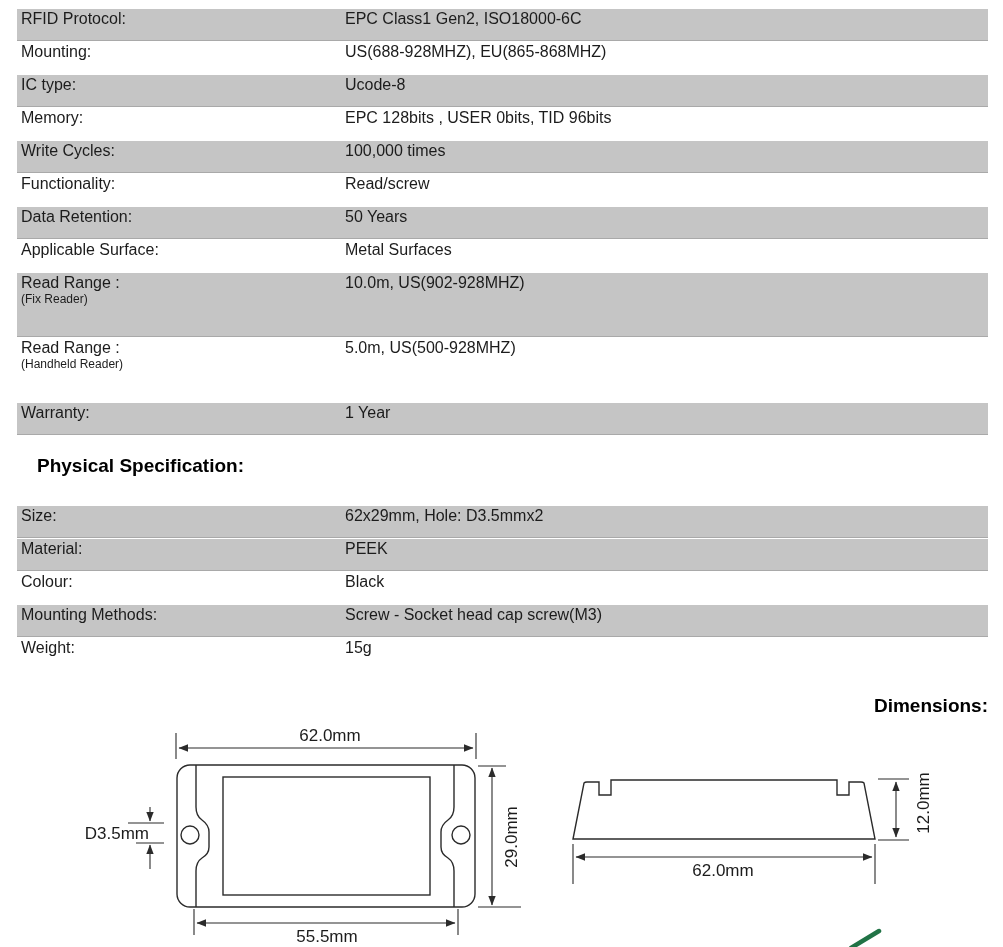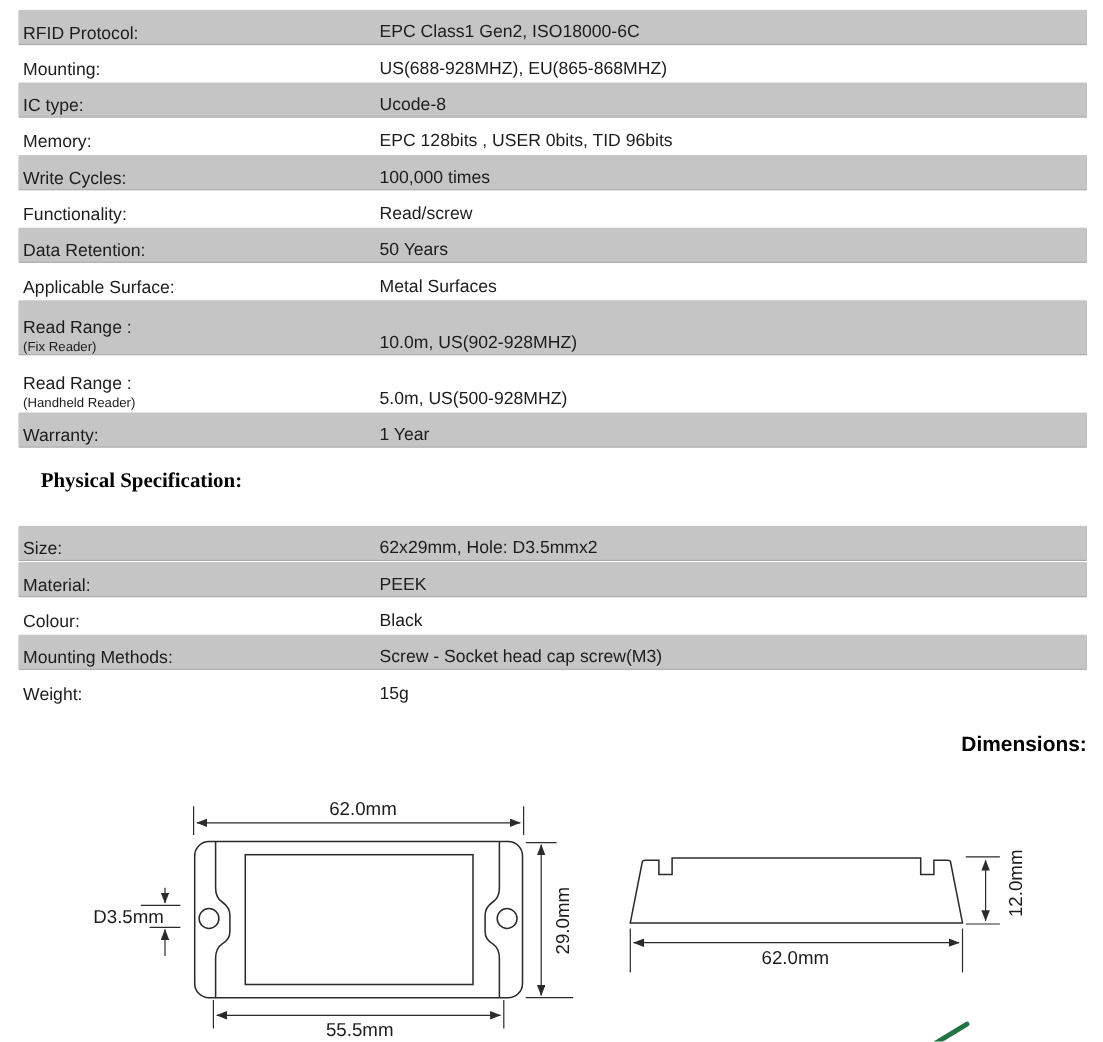--- a/index.html
+++ b/index.html
@@ -2,30 +2,30 @@
 <html><head>
 <meta charset="utf-8">
 <style>
   html,body{margin:0;padding:0;}
   body{
     width:1003px;height:947px;position:relative;overflow:hidden;
     background:#ffffff;color:#1c1c1c;
     font-family:"Liberation Sans",sans-serif;
   }
   .tables{margin:0 15px 0 17px;width:971px;padding-top:9px;}
-  .row{display:flex;align-items:flex-end;height:31px;margin-bottom:2px;}
-  .row.tall{height:49px;}
+  .row{display:flex;align-items:flex-start;height:31px;margin-bottom:2px;}
+  .row.tall{height:63px;}
   .row.shaded{background:#c5c5c5;box-shadow:0 1px 0 0 #a9a9a9;}
   .cell.label{width:328px;box-sizing:border-box;padding-left:4px;flex:none;}
   .cell.value{flex:1;font-size:16px;line-height:20px;}
   .label-main{font-size:16px;line-height:19px;}
   .label-sub{font-size:12px;line-height:14px;}
   .label-sub:empty{display:none;}
   h2{font-size:19px;line-height:24px;font-weight:bold;color:#000;margin:0;}
-  .h-physical{margin:20px 0 0 20px;font-family:Liberation Serif, serif;}
+  .h-physical{margin:20px 0 0 20px;}
   .h-dimensions{margin:25px 0 0 20px;text-align:right;}
   .drawings{position:absolute;left:0;top:695px;width:1003px;height:252px;}
   .drawings text{font-family:"Liberation Sans",sans-serif;font-size:17px;fill:#1c1c1c;}
   .drawings .ln{stroke:#2b2b2b;fill:none;stroke-width:1.1;}
   .drawings .part{stroke:#2b2b2b;fill:none;stroke-width:1.4;}
 </style>
 </head>
 <body>
 
 <div class="tables">

